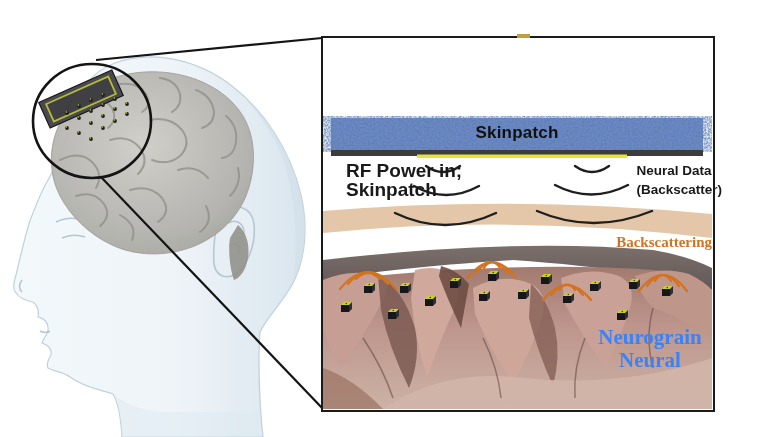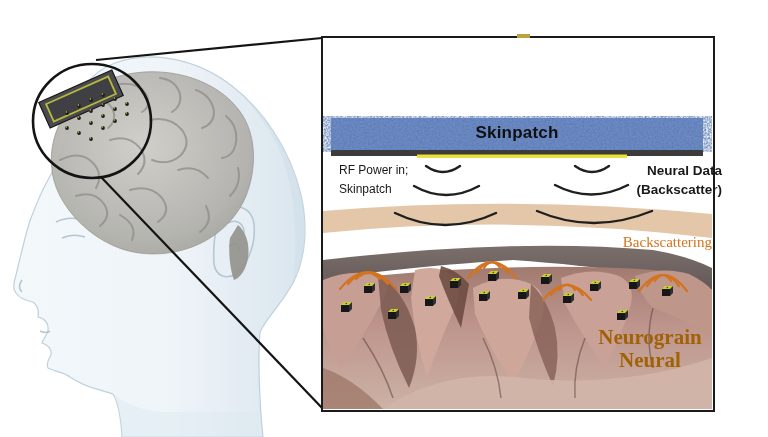--- a/index.html
+++ b/index.html
@@ -13,33 +13,33 @@
     position:absolute;left:321px;top:36px;width:394px;height:376px;
     box-sizing:border-box;border:2.5px solid #1b1b1b;background:#fff;z-index:2;
   }
   #panel-art{position:absolute;left:0;top:0;z-index:1;}
   .panel-label{position:absolute;z-index:3;}
   #skinpatch-label{
     left:8px;top:85px;width:372px;text-align:center;
     font-weight:bold;font-size:17px;color:#101010;letter-spacing:.2px;
   }
   #rf-label{
-    left:16px;top:123px;font-weight:normal;font-size:12px;line-height:19px;color:#191919;
+    left:23px;top:123px;font-weight:bold;font-size:19px;line-height:19px;color:#191919;
   }
   #neural-label{
-    right:-9px;top:123px;text-align:right;font-weight:bold;font-size:13.5px;line-height:19px;color:#191919;
+    right:-9px;top:123px;text-align:left;font-weight:bold;font-size:13.5px;line-height:19px;color:#191919;
   }
   #backscattering-label{
-    right:1px;top:196px;font-family:"Liberation Serif",serif;font-weight:400;
+    right:1px;top:196px;font-family:"Liberation Serif",serif;font-weight:700;
     font-size:15px;color:#d4731f;
   }
   #network-label{
     left:243px;top:288px;width:168px;text-align:center;
     font-family:"Liberation Serif",serif;font-weight:bold;font-size:21px;
-    line-height:23px;color:#a16207;
+    line-height:23px;color:#3b82f6;
   }
   .label-line{display:block;}
   #border-tick{
     position:absolute;left:194px;top:-4px;width:13px;height:4px;
     background:#bba23c;z-index:4;
   }
 </style>
 </head>
 <body>
 

